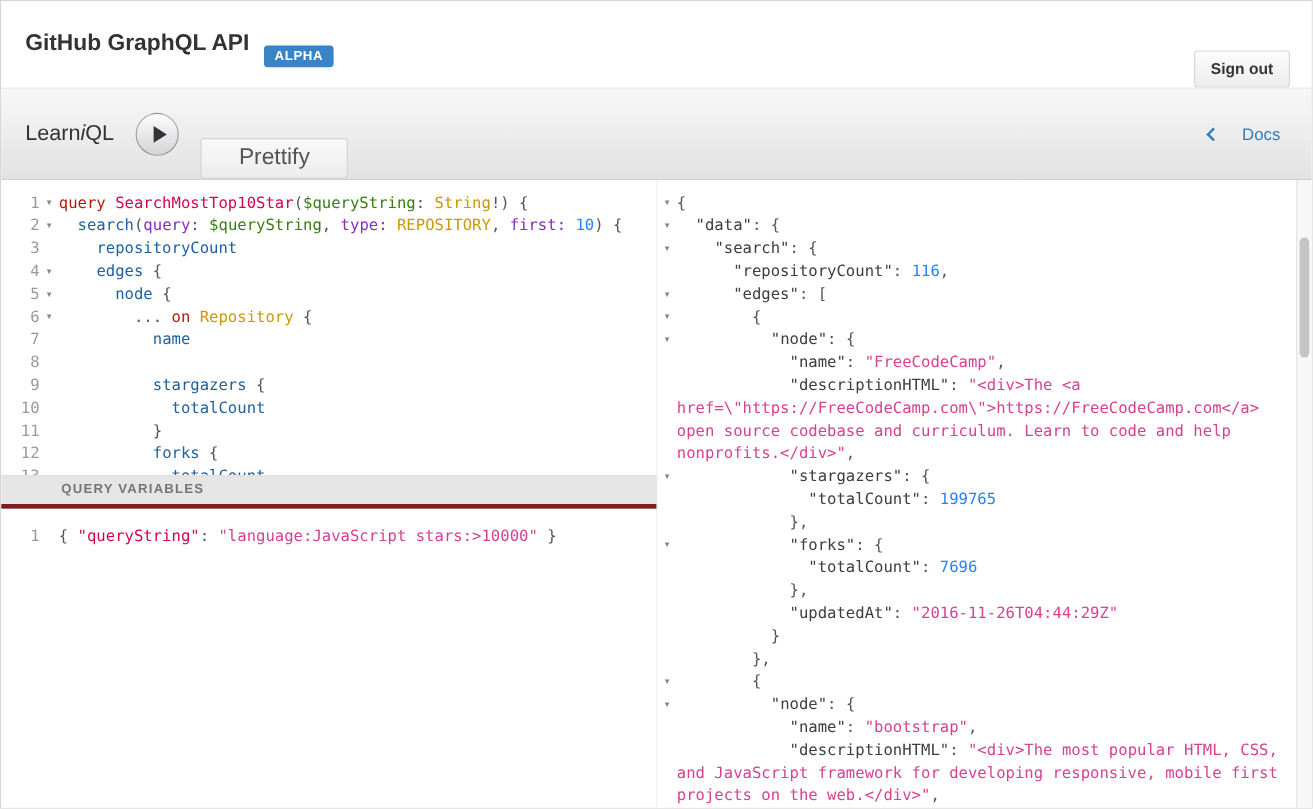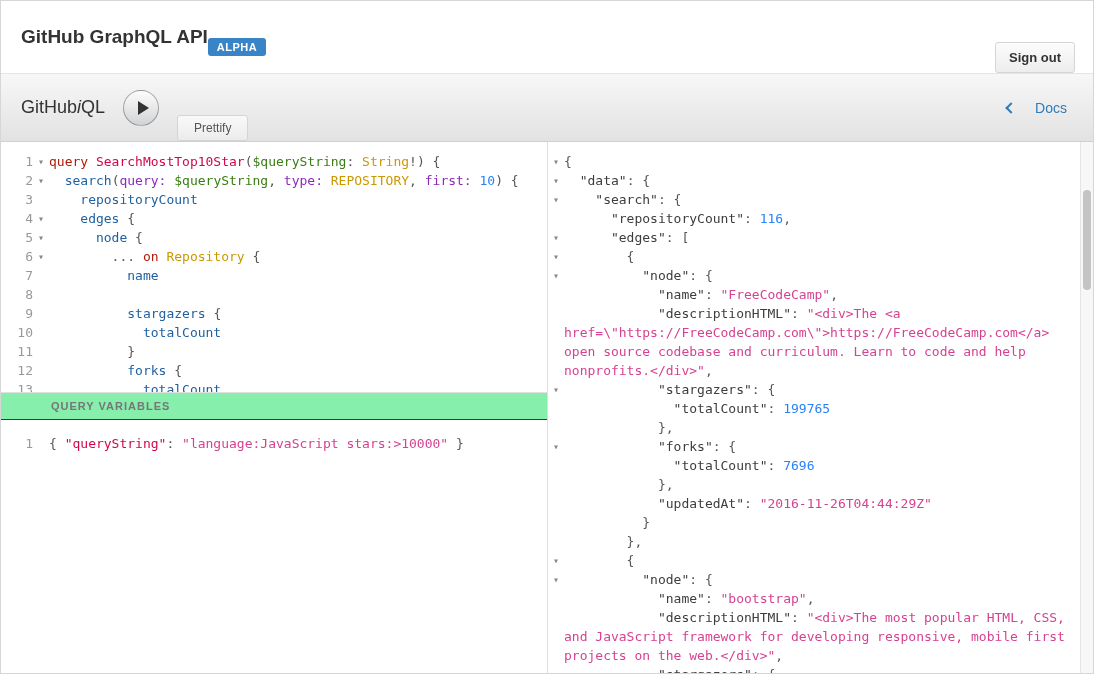--- a/index.html
+++ b/index.html
@@ -8,57 +8,57 @@
     width:1094px; height:674px;
     font-family:"Liberation Sans", sans-serif;
     color:#333; overflow:hidden;
   }
   .app { width:1094px; height:674px; border:1px solid #d6d6d6; background:#fff;
          display:flex; flex-direction:column; overflow:hidden; }
 
   
   .site-header { flex:0 0 68px; display:flex; align-items:center; justify-content:space-between;
                  padding:0 18px 0 20px; border-bottom:1px solid #e5e5e5; background:#fff; }
-  .h-left { display:flex; align-items:center; }
+  .h-left { display:flex; align-items:center; gap:12px; }
   .page-title { font-size:19px; font-weight:bold; color:#333; }
   .badge { background:var(--badge_bg,#3884c6); color:#fff; font-size:11px; font-weight:bold;
            padding:3px 9px; border-radius:3px; letter-spacing:.5px;margin-top:20px; }
   .h-right { display:flex; align-items:center; gap:14px; font-size:14px; color:#333; }
   .btn { font-family:inherit; font-size:13px; font-weight:600; color:#333;
          background:linear-gradient(#fcfcfc,#ededed); border:1px solid #d5d5d5;
          border-radius:3px; padding:7px 13px; cursor:pointer;margin-top:41px; }
 
   
   .toolbar { flex:0 0 47px; display:flex; align-items:center; gap:18px; padding:0 16px 0 20px;
              background:linear-gradient(#f7f7f7,#e2e2e2); border-bottom:1px solid #d0d0d0; }
   .logo { font-size:18px; color:#333; }
   .logo em { font-style:italic; }
   .execute { width:36px; height:36px; border-radius:18px; border:1px solid rgba(0,0,0,0.3);
              background:linear-gradient(#fdfdfd,#d2d3d6); display:flex; align-items:center;
              justify-content:center; cursor:pointer; }
   .play { width:0; height:0; border-left:11px solid #333;
           border-top:7px solid transparent; border-bottom:7px solid transparent; margin-left:4px; }
   .prettify { font-weight:normal; color:#555; background:linear-gradient(#f9f9f9,#ececec);
-              padding:5px 16px; font-size:12px; }
+              padding:5px 31px; font-size:19px; }
   .docs { margin-left:auto; color:var(--docs_blue,#2e7cba); font-size:14px; display:flex;
           align-items:center; gap:20px; cursor:pointer; text-decoration:none; padding-right:10px; }
   .chev { width:8px; height:8px; border-left:2px solid currentColor; border-bottom:2px solid currentColor;
           transform:rotate(45deg); display:inline-block; }
 
   
   .workspace { flex:1; display:flex; min-height:0; background:#fff; }
   .pane-left { flex:0 0 547px; width:547px; border-right:1px solid #dedede;
                display:flex; flex-direction:column; background:#fff; min-height:0; }
   .pane-right { flex:1; display:flex; background:#fff; min-width:0; }
 
   .editor { font-family:"DejaVu Sans Mono", monospace; font-size:13px; line-height:19px;
             background:#fff; overflow:hidden; }
   .query-editor { flex:1; padding-top:10px; }
   .var-title { flex:0 0 28px; display:flex; align-items:center; padding-left:50px;
-               background:#86efac; border-top:1px solid #e0e0e0; border-bottom:1px solid #7f1d1d;
+               background:#e5e5e5; border-top:1px solid #e0e0e0; border-bottom:4px solid #7f1d1d;
                font-size:11px; font-weight:bold; letter-spacing:1px; color:#767676; cursor:row-resize; }
   .var-editor { flex:1; padding-top:14px; }
   .result-viewer { flex:1; padding-top:10px; min-width:0; }
 
   .code-line { display:flex; height:19px; white-space:pre; }
   .gutter-num { flex:0 0 32px; width:32px; text-align:right; color:var(--gutter_num,#999); }
   .fold { flex:0 0 16px; width:16px; text-align:center; color:var(--fold_arrow,#888);
           font-size:10px; cursor:pointer; }
   .code-text { white-space:pre; }
 
@@ -88,21 +88,21 @@
     <div class="h-left">
       <span class="page-title">GitHub GraphQL API</span>
       <span class="badge">ALPHA</span>
     </div>
     <div class="h-right">
       <button class="btn">Sign out</button>
     </div>
   </header>
 
   <div class="toolbar">
-    <span class="logo"><span>GitHub</span><em>i</em><span>QL</span></span>
+    <span class="logo"><span>Learn</span><em>i</em><span>QL</span></span>
     <button class="execute">
       <span class="play"></span>
     </button>
     <button class="btn prettify">Prettify</button>
     <a class="docs">
       <span class="chev"></span>
       <span>Docs</span>
     </a>
   </div>
 

